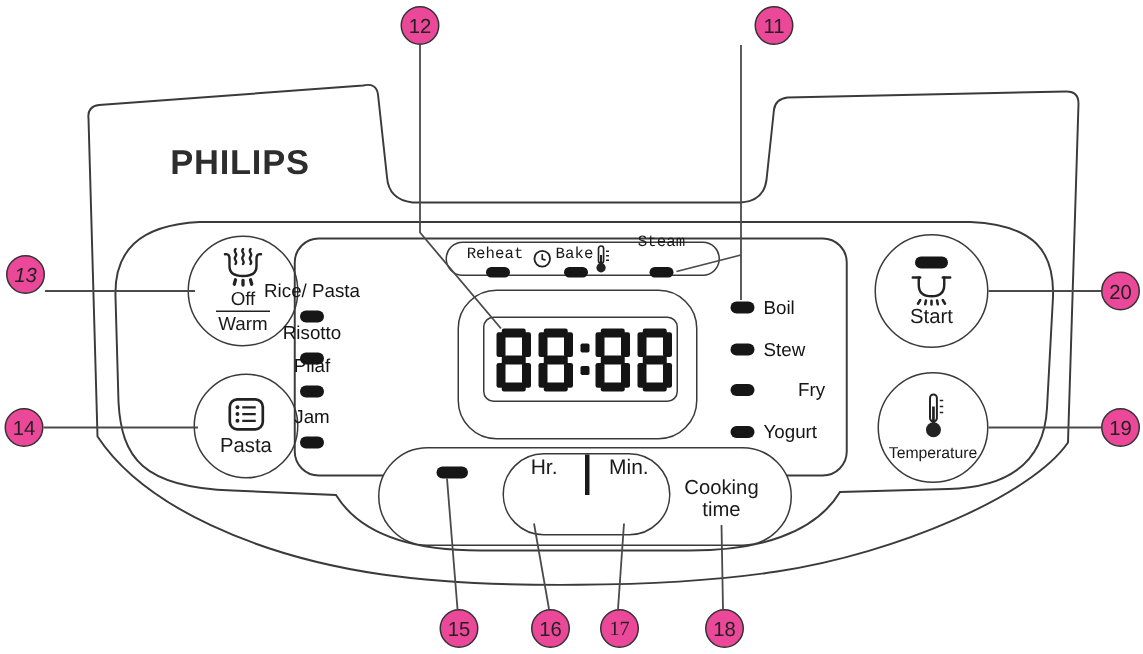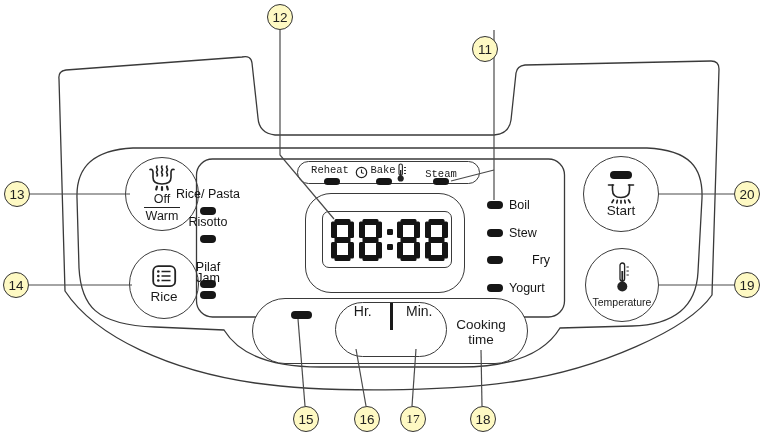--- a/index.html
+++ b/index.html
@@ -30,21 +30,21 @@
   .mode-led{width:16px;height:8px;background:#161616;border-radius:4px;flex:0 0 auto;}
   .big-pill{position:absolute;left:252px;top:298px;width:276px;height:66px;background:#fff;
         border:1.4px solid #3a3a3a;border-radius:34px;box-sizing:border-box;z-index:2;}
   .inner-pill{position:absolute;left:335px;top:302px;width:112px;height:55px;background:#fff;
         border:1.4px solid #3a3a3a;border-radius:28px;box-sizing:border-box;z-index:3;
         display:flex;align-items:flex-start;}
   .hm-btn{flex:1;text-align:center;font-size:14px;color:#1a1a1a;}
   .hm-div{width:3px;height:27px;background:#1a1a1a;flex:0 0 auto;}
   .two-line{position:absolute;z-index:3;text-align:center;font-size:13.5px;line-height:14.5px;color:#1a1a1a;}
   .callout{position:absolute;width:26px;height:26px;border:1.3px solid #333;border-radius:50%;
-        background:#fef9c3;display:flex;align-items:center;justify-content:center;
+        background:#ec4899;display:flex;align-items:center;justify-content:center;
         font-size:13.5px;color:#222;z-index:6;box-sizing:border-box;}
 </style>
 </head>
 <body>
 
 <div class="stage">
 
   <svg class="layer lineart" width="762" height="436" viewBox="0 0 762 436">
     <g fill="none" stroke="#3a3a3a" stroke-width="1.3">
       <path d="M 59,79 Q 58,71 66,70 L 242,57 Q 251,55 252,63 L 258,118
@@ -52,37 +52,38 @@
         Q 719,61 719,69 L 712,295 C 688,330 598,369 518,381 C 446,392 324,393 255,383
         C 172,371 96,338 65,291 Z"></path>
       <path d="M 133,148 L 647,148 C 690,150 703,168 702,198
         L 698,272 C 696,312 668,325 632,326 L 560,328 C 543,356 505,367 460,367 L 320,367
         C 275,367 240,356 224,330 L 155,327 C 95,325 81,305 79,268 L 77,198
         C 76,168 92,150 133,148 Z"></path>
       <rect x="196.5" y="159" width="368" height="158" rx="16"></rect>
     </g>
   </svg>
 
+  <div class="logo">PHILIPS</div>
 
   <div class="strip"></div>
   <div class="strip-label" style="left:307px;top:164px;width:46px;">Reheat</div>
   <div class="led" style="left:324px;top:178px;width:16px;height:7px;"></div>
   <svg class="layer" style="left:355px;top:166px;z-index:3;" width="13" height="13" viewBox="0 0 13 13">
     <circle cx="6.5" cy="6.5" r="5.2" fill="none" stroke="#222" stroke-width="1.2"></circle>
     <path d="M6.5 3.4 V6.7 L8.7 7.4" fill="none" stroke="#222" stroke-width="1.1"></path>
   </svg>
   <div class="strip-label" style="left:369px;top:164px;width:28px;">Bake</div>
   <div class="led" style="left:376px;top:178px;width:16px;height:7px;"></div>
   <svg class="layer" style="left:397px;top:163px;z-index:3;" width="10" height="20" viewBox="0 0 10 20">
     <rect x="2" y="1" width="3.4" height="11.5" rx="1.7" fill="none" stroke="#222" stroke-width="1.1"></rect>
     <rect x="3" y="7" width="1.4" height="6" fill="#222"></rect>
     <circle cx="3.7" cy="15.5" r="3.1" fill="#222"></circle>
     <path d="M7 4.5h2 M7 7.5h2 M7 10.5h2" stroke="#222" stroke-width="0.9"></path>
   </svg>
-  <div class="strip-label" style="left:423px;top:168px;width:36px;">Steam</div>
+  <div class="strip-label" style="left:423px;top:156px;width:36px;">Steam</div>
   <div class="led" style="left:433px;top:178px;width:16px;height:7px;"></div>
 
   <div class="disp-outer"></div>
   <div class="disp-inner">
     <svg id="seg" width="130" height="51" viewBox="0 0 130 51" style="position:absolute;left:0;top:3px;" fill="#141414">
         <rect x="11.5" y="4" width="16" height="6" rx="1.5"></rect>
         <rect x="25" y="6.5" width="6" height="16.5" rx="1.5"></rect>
         <rect x="25" y="27" width="6" height="16.5" rx="1.5"></rect>
         <rect x="11.5" y="40" width="16" height="6" rx="1.5"></rect>
         <rect x="8" y="27" width="6" height="16.5" rx="1.5"></rect>
@@ -115,21 +116,21 @@
   </div>
 
   <div class="mode-row left" style="top:199px;">
     <span class="mode-label">Rice/ Pasta</span>
     <span class="mode-led"></span>
   </div>
   <div class="mode-row left" style="top:227px;">
     <span class="mode-label">Risotto</span>
     <span class="mode-led"></span>
   </div>
-  <div class="mode-row left" style="top:272px;">
+  <div class="mode-row left" style="top:249px;">
     <span class="mode-label">Pilaf</span>
     <span class="mode-led"></span>
   </div>
   <div class="mode-row right" style="top:197px;">
     <span class="mode-led"></span>
     <span class="mode-label">Boil</span>
   </div>
 
   <div class="mode-row left" style="top:283px;">
     <span class="mode-label">Jam</span>
@@ -172,21 +173,21 @@
       <rect x="1.2" y="1.2" width="22" height="20" rx="5" fill="none" stroke="#222" stroke-width="1.8"></rect>
       <g stroke="#222" stroke-width="1.5">
           <path d="M9.5 6.5h9 M9.5 11h9 M9.5 15.5h9"></path>
         </g>
       <g fill="#222">
           <circle cx="6.3" cy="6.5" r="1.3"></circle>
           <circle cx="6.3" cy="11" r="1.3"></circle>
           <circle cx="6.3" cy="15.5" r="1.3"></circle>
         </g>
     </svg>
-    <span class="btn-label" style="font-size:13.5px;margin-top:2px;">Rice</span>
+    <span class="btn-label" style="font-size:13.5px;margin-top:2px;">Pasta</span>
   </div>
 
   <div class="circle-btn" style="left:583px;top:156px;width:76px;height:76px;">
     <div style="width:22px;height:8px;background:#161616;border-radius:4px;margin-bottom:3px;"></div>
     <svg width="28" height="22" viewBox="0 0 28 22">
       <g fill="none" stroke="#222" stroke-width="1.6" stroke-linecap="round">
         <path d="M1.5 3 H6.5 M21.5 3 H26.5"></path>
         <path d="M5.5 3 L5.5 8 C5.5 13.5 9 15.5 14 15.5 C19 15.5 22.5 13.5 22.5 8 L22.5 3"></path>
       </g>
       <g stroke="#222" stroke-width="1.7" stroke-linecap="round">
@@ -227,23 +228,23 @@
       <polyline points="29,285 132,285"></polyline>
       <polyline points="659,194 734,194"></polyline>
       <polyline points="659,285 734,285"></polyline>
       <polyline points="305,406 298,319"></polyline>
       <polyline points="366,406 356,349"></polyline>
       <polyline points="412,406 416,349"></polyline>
       <polyline points="482,406 481,350"></polyline>
     </g>
   </svg>
 
-  <div class="callout" style="left:472px;top:4px;margin-top:32px;">11</div>
+  <div class="callout" style="left:503px;top:4px;">11</div>
   <div class="callout" style="left:267px;top:4px;">12</div>
-  <div class="callout" style="left:4px;top:181px;">13</div>
+  <div class="callout" style="left:4px;top:170px;font-style:italic;">13</div>
   <div class="callout" style="left:3px;top:272px;">14</div>
   <div class="callout" style="left:293px;top:406px;">15</div>
   <div class="callout" style="left:354px;top:406px;">16</div>
   <div class="callout" style="left:400px;top:406px;font-family:Liberation Serif, serif;">17</div>
   <div class="callout" style="left:470px;top:406px;">18</div>
   <div class="callout" style="left:734px;top:272px;text-align:center;">19</div>
   <div class="callout" style="left:734px;top:181px;">20</div>
 </div>
 
 </body></html>

